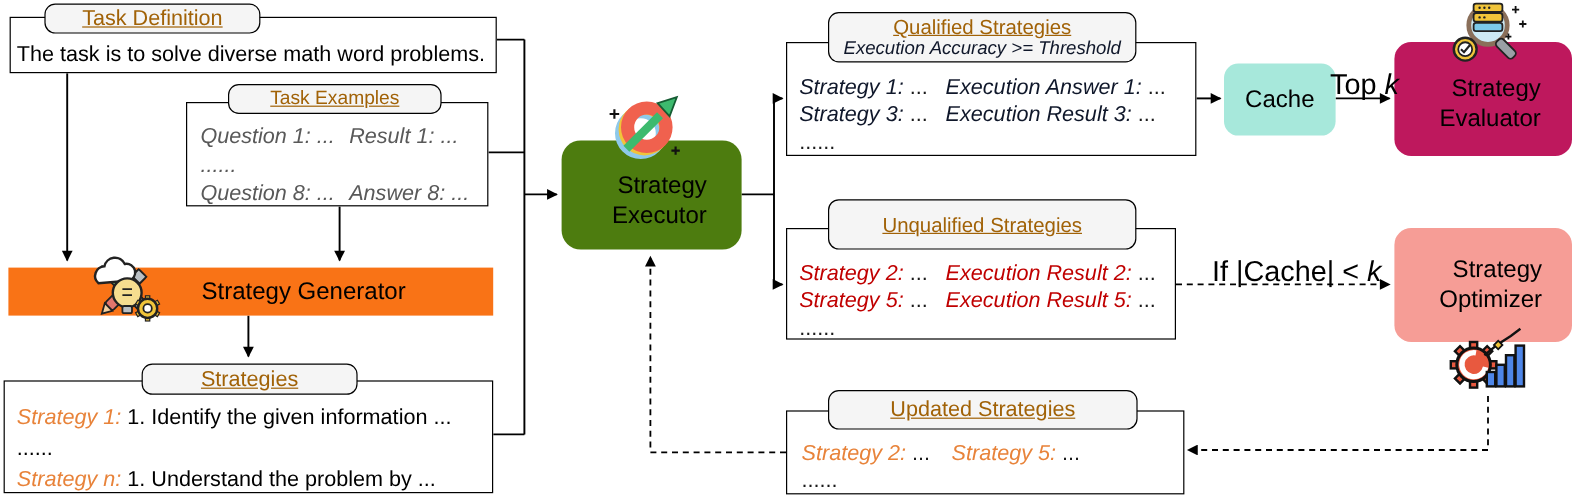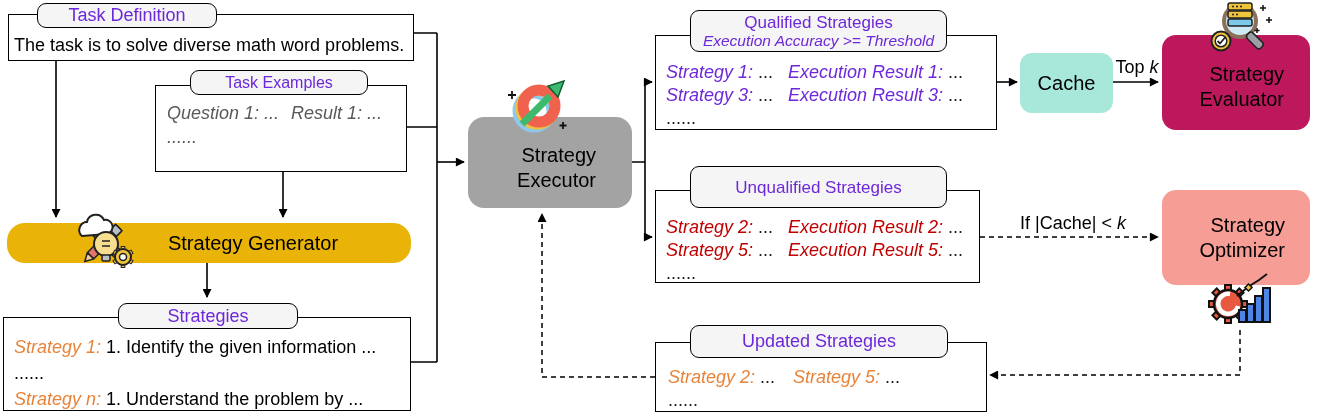--- a/index.html
+++ b/index.html
@@ -5,34 +5,34 @@
   html,body{margin:0;padding:0;background:#fff;}
   .canvas{position:relative;width:1318px;height:415px;background:#fff;overflow:hidden;
           font-family:"Liberation Sans", sans-serif;color:#000;}
   .wires{position:absolute;left:0;top:0;z-index:1;}
   .w{fill:none;stroke:#000;stroke-width:1.6;}
   .dash{stroke-dasharray:5,4;stroke-width:1.5;}
   .box{position:absolute;background:#fff;border:1.6px solid #000;box-sizing:border-box;z-index:2;}
   .tab{position:absolute;background:#f5f5f5;border:1.6px solid #000;border-radius:9px;
        display:flex;flex-direction:column;align-items:center;justify-content:center;
        box-sizing:border-box;z-index:4;text-align:center;}
-  .tab .t1{font-size:17px;line-height:19px;color:#6d28d9;}
+  .tab .t1{font-size:17px;line-height:19px;color:#a16207;text-decoration:underline;}
   .tab .t2{font-size:15.5px;line-height:17px;font-style:italic;}
   .pill{position:absolute;display:flex;align-items:center;justify-content:center;
         text-align:right;box-sizing:border-box;z-index:2;font-size:20px;line-height:25px;}
   .content{position:absolute;z-index:3;font-size:18px;white-space:nowrap;}
   .row{height:23px;line-height:23px;display:flex;}
   .cell1{display:inline-block;width:122px;}
   .it{font-style:italic;}
-  .grn{color:#6d28d9;}
+  .grn{color:#0f172a;}
   .red{color:#c00000;}
   .org{color:#e8833a;}
   .gry{color:#595959;}
   .dk{color:#1a1a1a;}
-  .edge-label{position:absolute;z-index:3;font-size:18px;text-align:center;white-space:nowrap;}
+  .edge-label{position:absolute;z-index:3;font-size:24px;text-align:center;white-space:nowrap;}
   .icon{position:absolute;z-index:5;}
 </style>
 </head>
 <body>
 
 <div class="canvas">
 
   <svg class="wires" width="1318" height="415">
     <defs>
       <marker id="arr" viewBox="0 0 10 10" refX="9" refY="5" markerWidth="11" markerHeight="9" orient="auto" markerUnits="userSpaceOnUse">
@@ -59,26 +59,30 @@
     <span class="t1" style="font-size:18px">Task Definition</span>
   </div>
 
   <div class="box" style="left:155px;top:85px;width:252px;height:87px"></div>
   <div class="content gry it" style="left:167px;top:102px">
     <div class="row">
       <span class="cell1" style="width:124px">Question 1: ...</span>
       <span>Result 1: ...</span>
     </div>
     <div class="row" style="height:25px;line-height:25px">......</div>
+    <div class="row">
+      <span class="cell1" style="width:124px">Question 8: ...</span>
+      <span>Answer 8: ...</span>
+    </div>
   </div>
   <div class="tab" style="left:190px;top:70px;width:178px;height:25px">
     <span class="t1" style="font-size:16px">Task Examples</span>
   </div>
 
-  <div class="pill" style="left:7px;top:223px;width:404px;height:40px;background:#eab308;border-radius:18px">
+  <div class="pill" style="left:7px;top:223px;width:404px;height:40px;background:#f97316;border-radius:0">
     <span style="padding-left:88px">Strategy Generator</span>
   </div>
   <svg class="icon" style="left:68px;top:210px" width="74" height="64" viewBox="0 0 74 64">
     <g transform="rotate(-45 37 32)">
       <rect x="17" y="27" width="40" height="9" rx="2" fill="#e2766d" stroke="#222" stroke-width="1.5"></rect>
       <rect x="49" y="27" width="8" height="9" fill="#b9bfc4" stroke="#222" stroke-width="1.5"></rect>
       <polygon points="17,27 9,31.5 17,36" fill="#f3cfa0" stroke="#222" stroke-width="1.5"></polygon>
     </g>
     <g transform="rotate(45 37 32)">
       <rect x="17" y="27" width="40" height="9" rx="2" fill="#7cc47b" stroke="#222" stroke-width="1.5"></rect>
@@ -112,37 +116,37 @@
     <div class="row" style="height:26px;line-height:26px">
       <span class="org it">Strategy n:</span>
       <span style="white-space:pre"> </span>
       <span>1. Understand the problem by ...</span>
     </div>
   </div>
   <div class="tab" style="left:118px;top:303px;width:180px;height:26px">
     <span class="t1" style="font-size:18px">Strategies</span>
   </div>
 
-  <div class="pill" style="left:468px;top:117px;width:164px;height:91px;background:#a3a3a3;border-radius:16px">
+  <div class="pill" style="left:468px;top:117px;width:150px;height:91px;background:#4d7c0f;border-radius:16px">
     <span style="width:92px;padding-top:10px">Strategy Executor</span>
   </div>
   <svg class="icon" style="left:506px;top:74px" width="66" height="62" viewBox="0 0 66 62">
     <circle cx="28" cy="37" r="17" fill="none" stroke="#8ec9ea" stroke-width="9"></circle>
     <circle cx="31" cy="34" r="17" fill="none" stroke="#f0c43a" stroke-width="9"></circle>
     <circle cx="33" cy="32" r="16" fill="none" stroke="#f0614e" stroke-width="11"></circle>
     <line x1="16" y1="50" x2="44" y2="22" stroke="#3dba6e" stroke-width="7"></line>
     <polygon points="58,7 42,12 52,23" fill="#3dba6e" stroke="#155c33" stroke-width="1.5"></polygon>
     <path d="M6,17 v8 M2,21 h8 M57,48 v7 M53.5,51.5 h7" stroke="#111" stroke-width="1.8" fill="none"></path>
   </svg>
 
   <div class="box" style="left:655px;top:35px;width:342px;height:95px"></div>
   <div class="content" style="left:666px;top:61px">
     <div class="row">
       <span class="cell1"><span class="grn it">Strategy 1:</span> <span class="dk">...</span></span>
-      <span><span class="grn it">Execution Result 1:</span> <span class="dk">...</span></span>
+      <span><span class="grn it">Execution Answer 1:</span> <span class="dk">...</span></span>
     </div>
     <div class="row">
       <span class="cell1"><span class="grn it">Strategy 3:</span> <span class="dk">...</span></span>
       <span><span class="grn it">Execution Result 3:</span> <span class="dk">...</span></span>
     </div>
     <div class="row dk">......</div>
   </div>
   <div class="tab" style="left:690px;top:10px;width:257px;height:42px">
     <span class="t1">Qualified Strategies</span>
     <span class="t2 grn">Execution Accuracy &gt;= Threshold</span>

